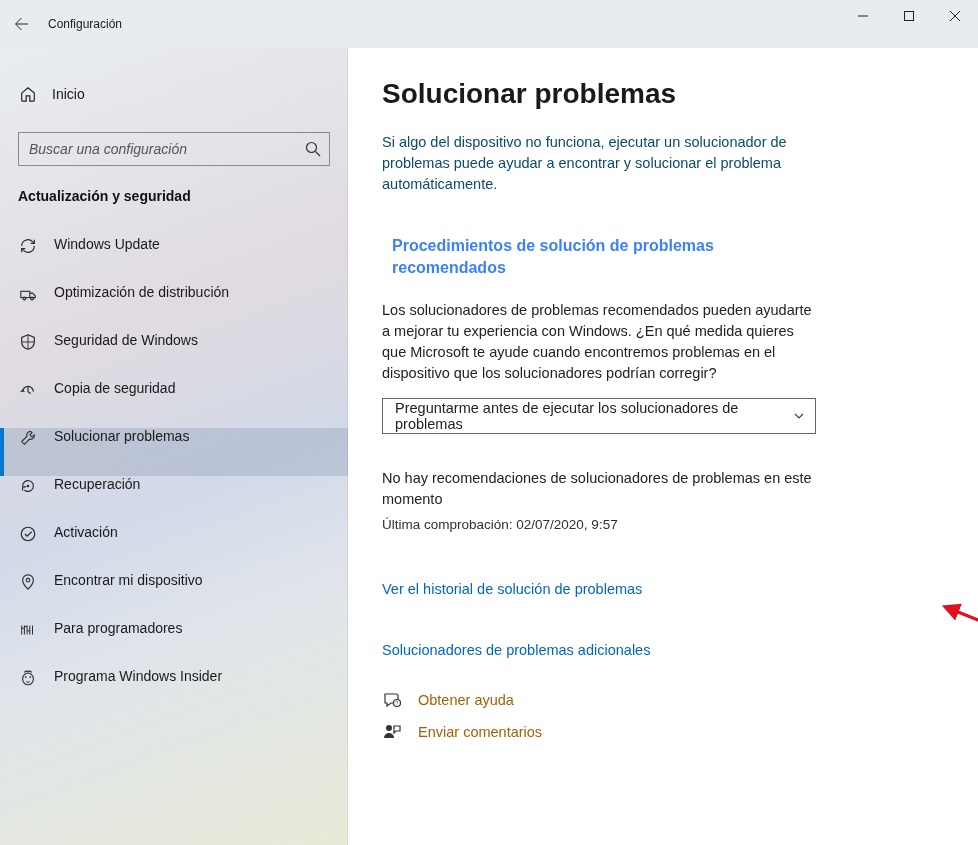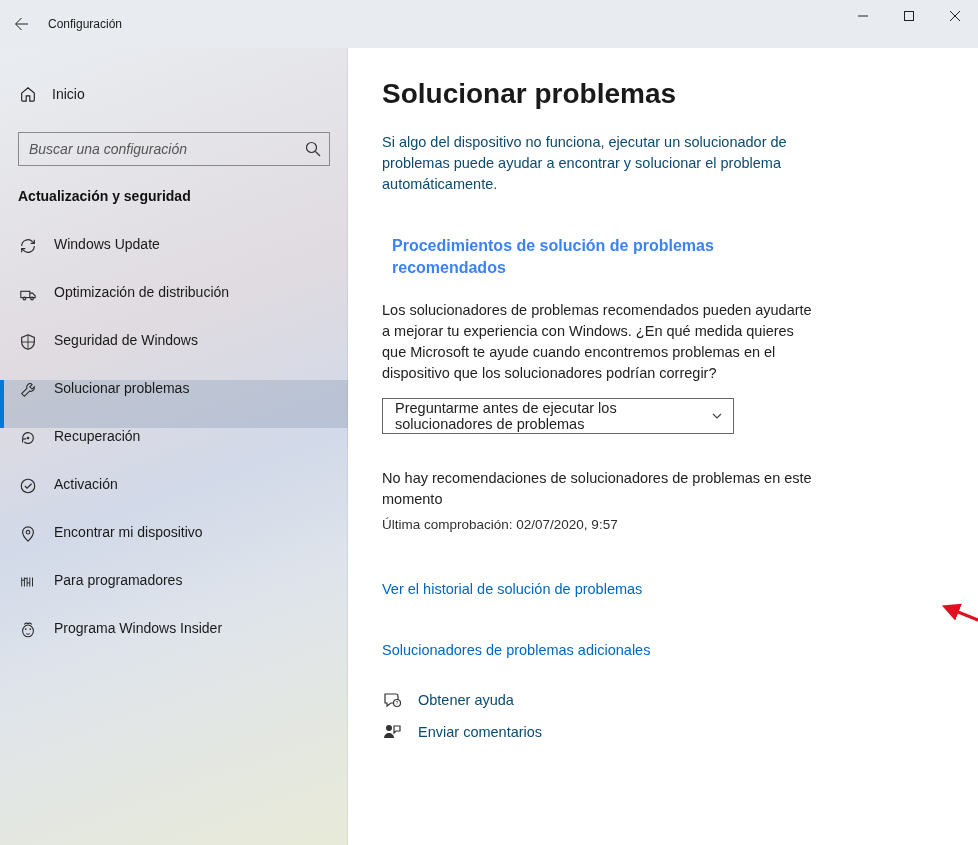--- a/index.html
+++ b/index.html
@@ -41,31 +41,31 @@
   .nav-item .nlabel { font-size: 14px; color: #1a1a1a; }
   .nav-item.active { background: rgba(120,140,170,0.28); }
   .nav-item.active::before { content: ""; position: absolute; left: 0; top: 0; bottom: 0; width: 4px; background: #0078d4; }
 
   .main { flex: 1; padding: 30px 34px 20px 34px; overflow: auto; position: relative; }
   .main h1 { font-size: 28px; font-weight: 600; color: #1a1a1a; margin-bottom: 22px; }
   .main p.lead { font-size: 14.5px; color: #0c4a6e; max-width: 430px; line-height: 1.45; margin-bottom: 40px; }
   .main h2 { font-size: 16px; font-weight: 600; color: #3b82f6; max-width: 430px; line-height: 1.35; margin-bottom: 22px; margin-left: 10px; }
   .main p.body { font-size: 14.5px; color: #222; max-width: 440px; line-height: 1.45; margin-bottom: 14px; }
 
-  .select { width: 352px; height: 36px; border: 1px solid #666; display: flex; align-items: center; justify-content: space-between; padding: 0 10px 0 12px; font-size: 14.5px; color: #222; margin-bottom: 34px; cursor: default; }
+  .select { width: 434px; height: 36px; border: 1px solid #666; display: flex; align-items: center; justify-content: space-between; padding: 0 10px 0 12px; font-size: 14.5px; color: #222; margin-bottom: 34px; cursor: default; }
   .select .chev { color: #444; }
 
   .status1 { font-size: 14.5px; color: #222; max-width: 430px; line-height: 1.4; margin-bottom: 8px; }
   .status2 { font-size: 13.5px; color: #303030; margin-bottom: 48px; }
 
   a.link { display: inline-block; font-size: 14.5px; color: #0067c0; text-decoration: none; margin-bottom: 44px; cursor: default; }
 
   .help-row { display: flex; align-items: center; margin-bottom: 12px; }
   .help-row .hicon { width: 20px; height: 20px; margin-right: 16px; color: #333; display: flex; align-items: center; justify-content: center; }
-  .help-row .hlink { font-size: 14.5px; color: #0c4a6e; cursor: default; }
+  .help-row .hlink { font-size: 14.5px; color: #a16207; cursor: default; }
 
   
   .arrow { position: absolute; left: 590px; top: 552px; pointer-events: none; }
 
   svg { display: block; }
 </style>
 </head>
 <body>
 
 <div class="window">
@@ -142,20 +142,30 @@
           <span class="nlabel">Optimización de distribución</span>
         </div>
         <div class="nav-item">
           <span class="nicon">
               <svg width="18" height="18" viewBox="0 0 20 20">
                 <path d="M10 2l7 3v5c0 4-3 7-7 8-4-1-7-4-7-8V5l7-3z" fill="none" stroke="#2b2b2b" stroke-width="1.3"></path>
                 <path d="M10 2v16M3 10h14" stroke="#2b2b2b" stroke-width="1"></path>
               </svg>
             </span>
           <span class="nlabel">Seguridad de Windows</span>
+        </div>
+        <div class="nav-item">
+          <span class="nicon">
+              <svg width="18" height="18" viewBox="0 0 20 20">
+                <path d="M4 12a6 6 0 1 1 12 0" fill="none" stroke="#2b2b2b" stroke-width="1.3"></path>
+                <path d="M10 6v6l3 2" fill="none" stroke="#2b2b2b" stroke-width="1.3"></path>
+                <path d="M2 12l2-2 2 2" fill="none" stroke="#2b2b2b" stroke-width="1.3"></path>
+              </svg>
+            </span>
+          <span class="nlabel">Copia de seguridad</span>
         </div>
         <div class="nav-item active">
           <span class="nicon">
               <svg width="18" height="18" viewBox="0 0 20 20">
                 <path d="M13.5 3a4 4 0 0 0-4.7 5.3L3 14l3 3 5.7-5.8A4 4 0 0 0 17 6.5l-2.5 2.5-2.5-2.5L14.5 4z" fill="none" stroke="#2b2b2b" stroke-width="1.2"></path>
               </svg>
             </span>
           <span class="nlabel">Solucionar problemas</span>
         </div>
         <div class="nav-item">

